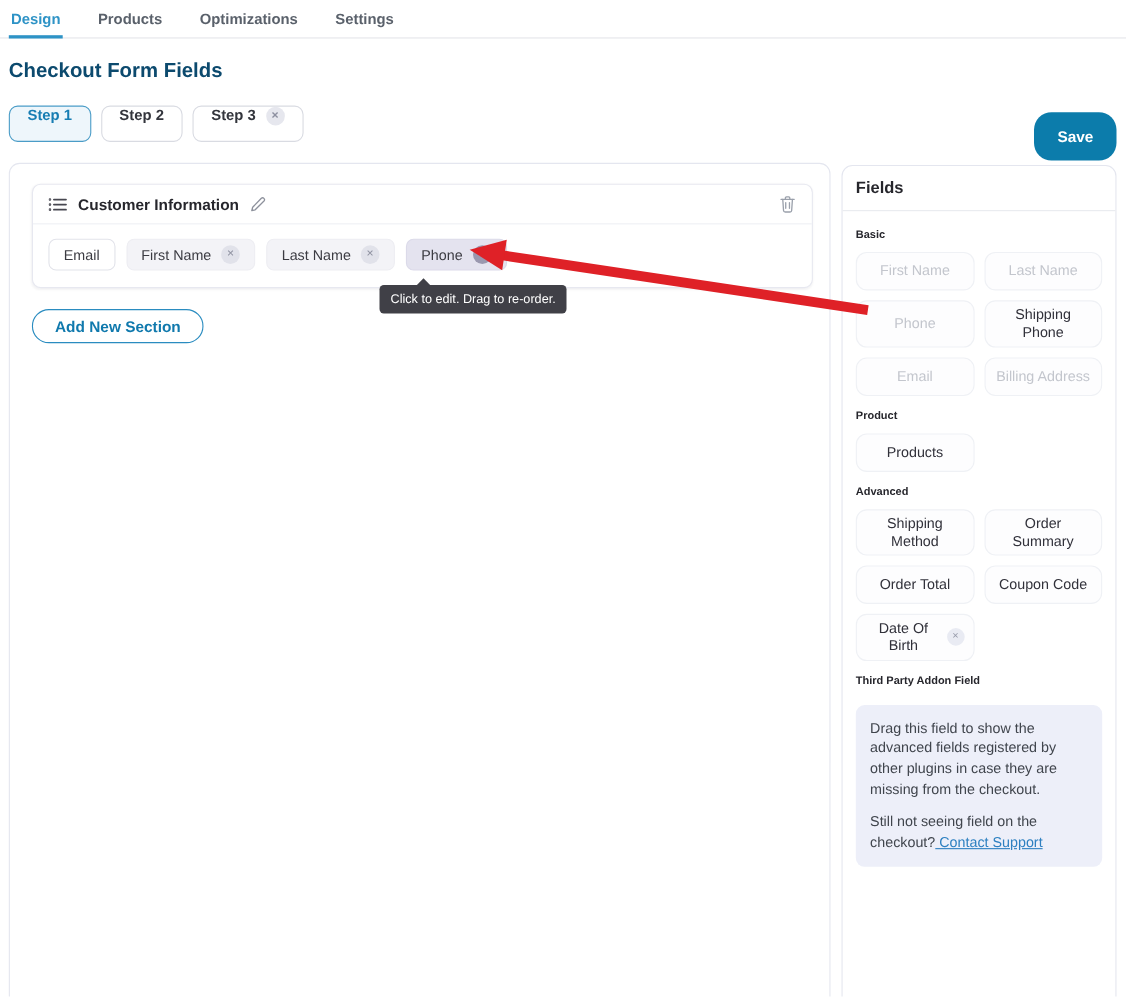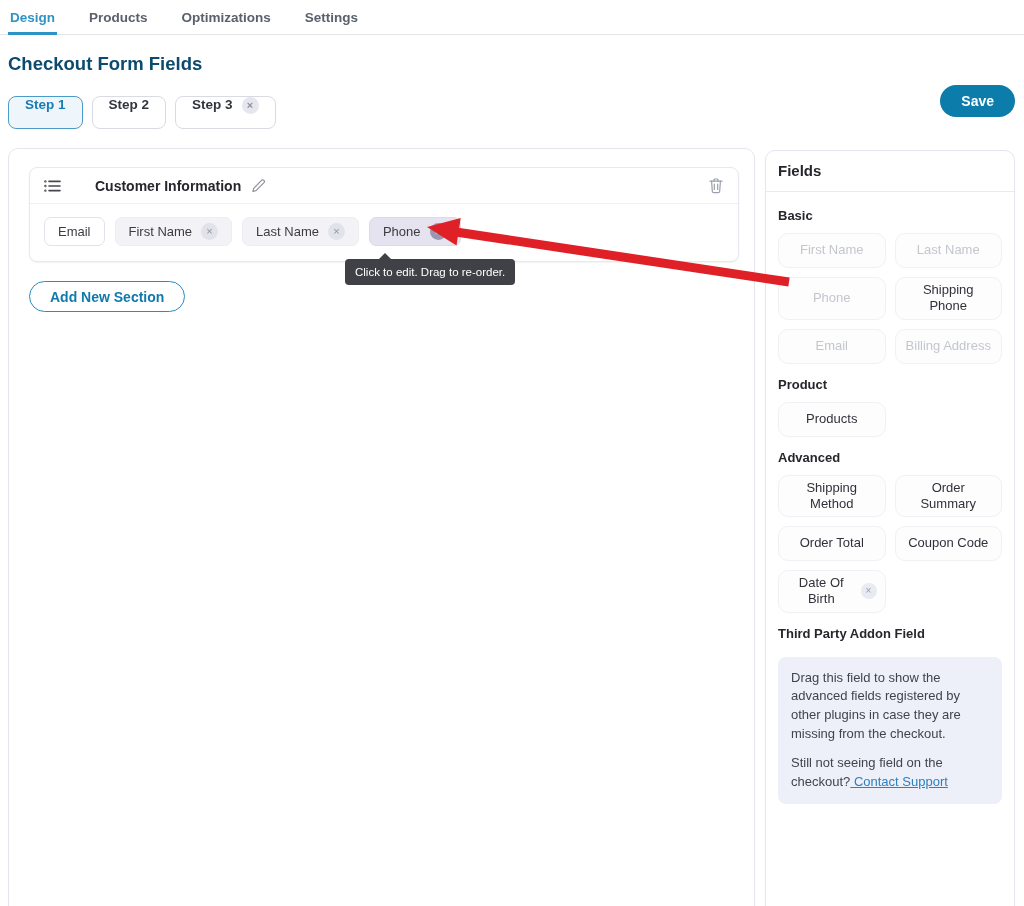--- a/index.html
+++ b/index.html
@@ -20,31 +20,31 @@
   .page-title{position:absolute;left:8px;top:53px;font-size:18.5px;font-weight:700;color:#0c4a6e;}
 
   
   .steps{position:absolute;left:8px;top:96px;display:flex;gap:9px;}
   .step{height:33px;padding:0 16px;display:inline-flex;align-items:flex-start;gap:9px;border-radius:8px;
     font-size:13.5px;font-weight:600;background:#fff;border:1px solid #d9dbe2;color:#33353c;cursor:pointer;}
   .step.active{border:1.5px solid var(--step-border);background:var(--step-bg);color:var(--step-text);}
   .xcirc{width:17px;height:17px;border-radius:50%;background:#e6e7ee;color:#8d90a0;font-size:11px;
     display:inline-flex;align-items:center;justify-content:center;line-height:1;cursor:pointer;flex:none;}
 
-  .save-btn{position:absolute;top:85px;right:9px;height:32px;padding:0 21px;background:var(--accent-dark);
+  .save-btn{position:absolute;top:102px;right:9px;height:44px;padding:0 21px;background:var(--accent-dark);
     border:none;border-radius:16px;color:#fff;font-size:14px;font-weight:700;cursor:pointer;
     font-family:"Liberation Sans",sans-serif;}
 
   
   .canvas{position:absolute;left:8px;top:148px;width:747px;height:774px;background:#fff;
     border:1px solid #e4e6ef;border-radius:10px;}
   .section-card{position:absolute;left:20px;top:18px;width:710px;background:#fff;
     border:1px solid #e7e8f0;border-radius:8px;box-shadow:0 1px 2px rgba(16,24,40,.05);}
   .section-head{display:flex;align-items:center;gap:10px;padding:9px 14px;border-bottom:1px solid #eef0f4;}
-  .section-title{font-size:14px;font-weight:700;color:#26262c;margin-left:24px;}
+  .section-title{font-size:14px;font-weight:700;color:#26262c;}
   .flex-sp{flex:1;}
   .icon-btn{display:inline-flex;align-items:center;justify-content:center;cursor:pointer;background:none;border:none;padding:0;}
   .section-body{display:flex;gap:10px;padding:13px 14px 15px;}
   .chip{display:inline-flex;align-items:center;gap:9px;height:29px;padding:0 13px;border-radius:7px;
     font-size:13px;color:#3b3b42;background:#f3f3f7;border:1px solid #ededf2;cursor:pointer;}
   .chip.plain{background:#fff;border-color:#e2e3ea;}
   .chip.drag{background:#e4e3ef;border-color:#dbdae9;}
   .chip .xcirc{background:#e1e2ea;color:#8e91a0;}
   .chip.drag .xcirc{background:#9a98af;color:#fff;}
 
@@ -55,21 +55,21 @@
 
   .add-section-btn{position:absolute;left:20px;top:132px;height:31px;padding:0 20px;border-radius:16px;
     border:1.5px solid #2a8cc0;background:#fff;color:#1079ad;font-size:14px;font-weight:700;cursor:pointer;
     font-family:"Liberation Sans",sans-serif;}
 
   
   .sidebar{position:absolute;left:765px;top:150px;width:250px;height:770px;background:#fff;
     border:1px solid #e4e6ef;border-radius:10px;}
   .sb-head{padding:11px 12px 12px;font-size:15px;font-weight:700;color:#26262c;border-bottom:1px solid #e8eaef;}
   .sb-body{padding:8px 12px 12px;}
-  .group-label{font-size:13px;font-weight:700;color:#26262c;margin:13px 0 10px;}
+  .group-label{font-size:10px;font-weight:700;color:#26262c;margin:13px 0 10px;}
   .group-label.first{margin-top:8px;}
   .fgrid{display:grid;grid-template-columns:1fr 1fr;gap:9px;}
   .fbtn{min-height:35px;border:1px solid #eff1f5;background:#fdfdfe;border-radius:10px;display:flex;
     align-items:center;justify-content:center;text-align:center;font-size:13px;color:#31313a;
     padding:4px 8px;line-height:1.25;gap:5px;cursor:grab;}
   .fbtn.disabled{color:#c3c6cd;cursor:default;}
   .fbtn .xcirc{width:16px;height:16px;background:#e9ebf3;color:#989cab;font-size:10px;}
   .notice{margin-top:16px;background:var(--notice-bg);border-radius:8px;padding:12px 13px;
     font-size:13px;color:#40454d;line-height:1.45;}
   .notice p + p{margin-top:10px;}

